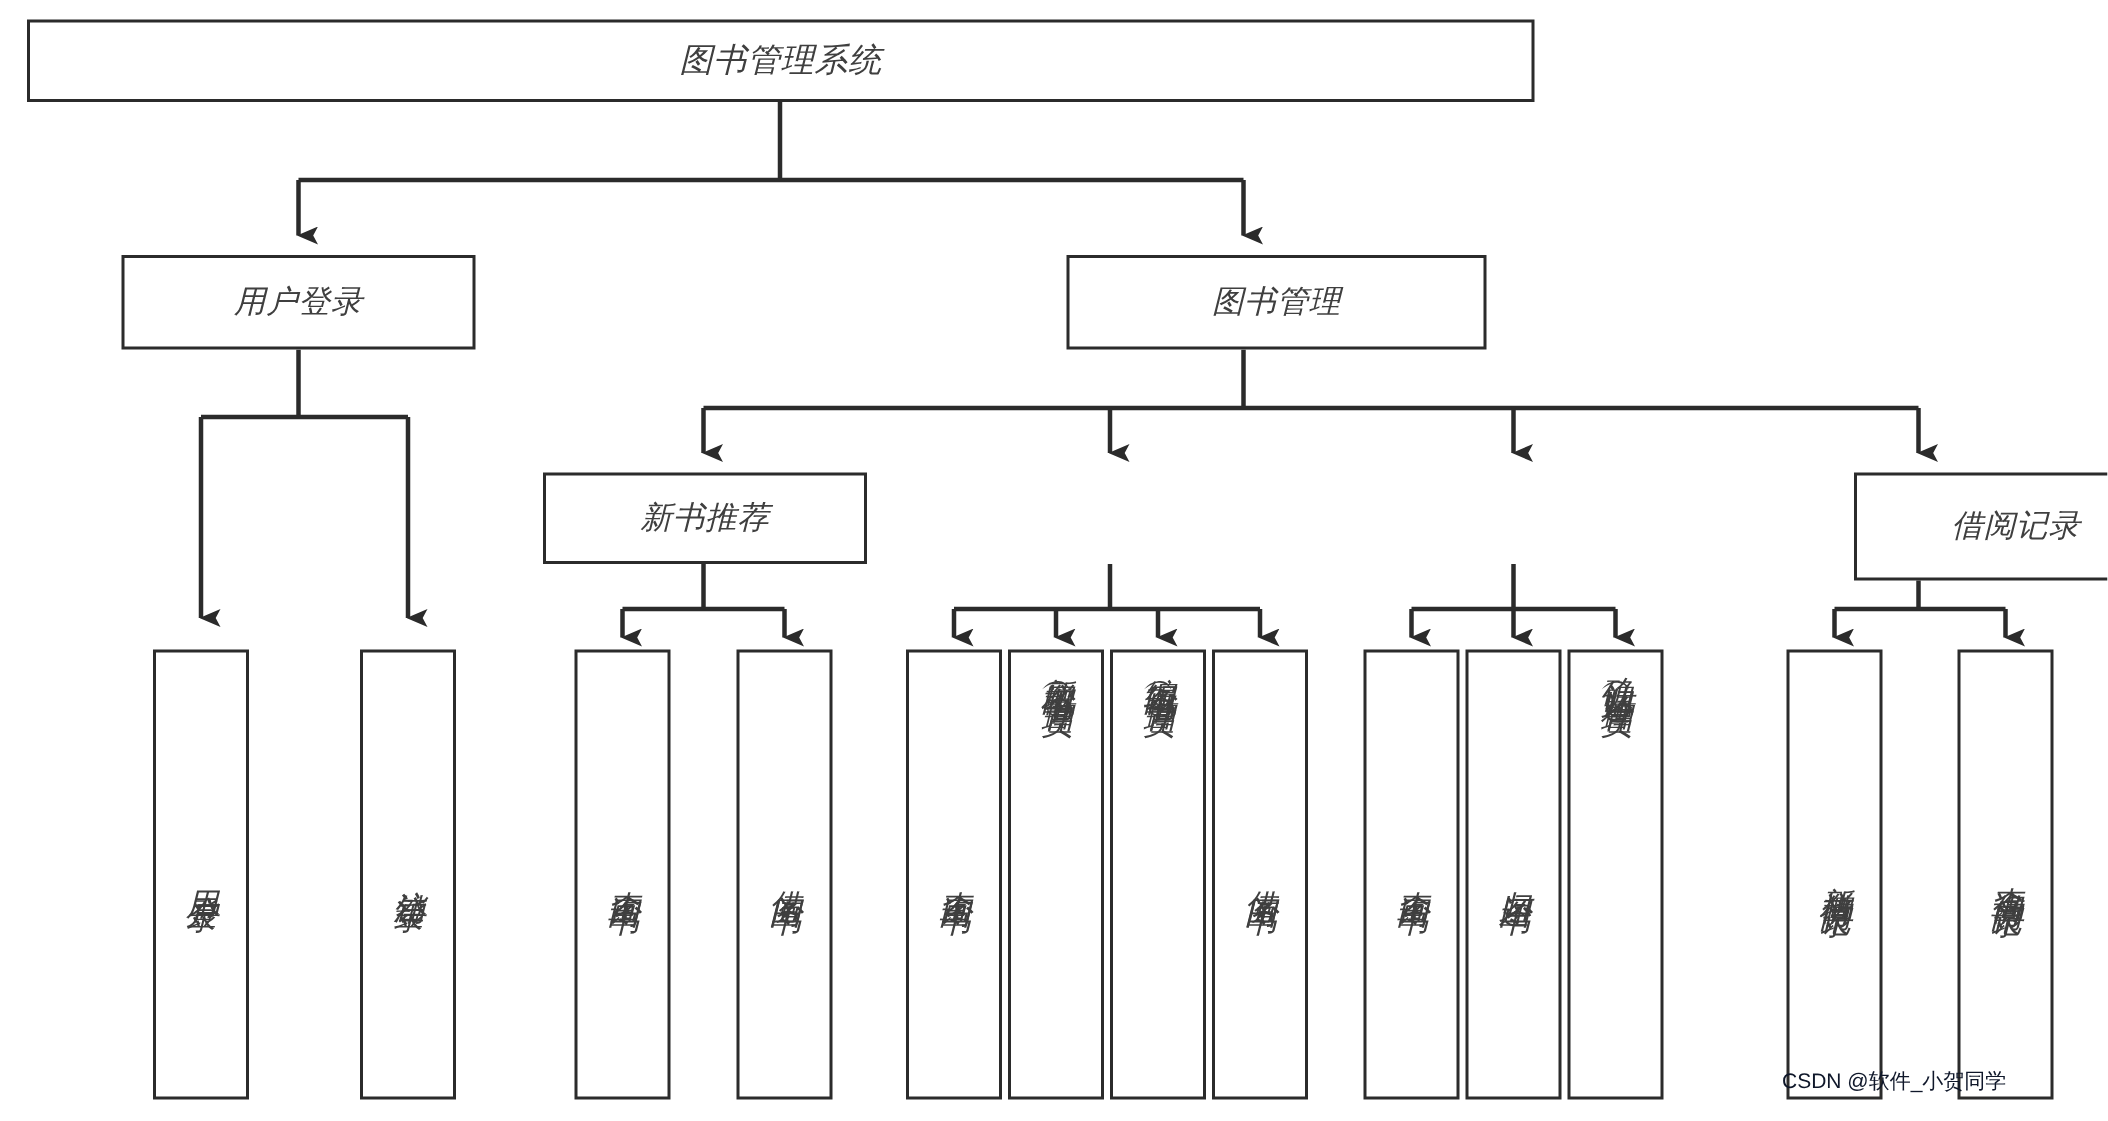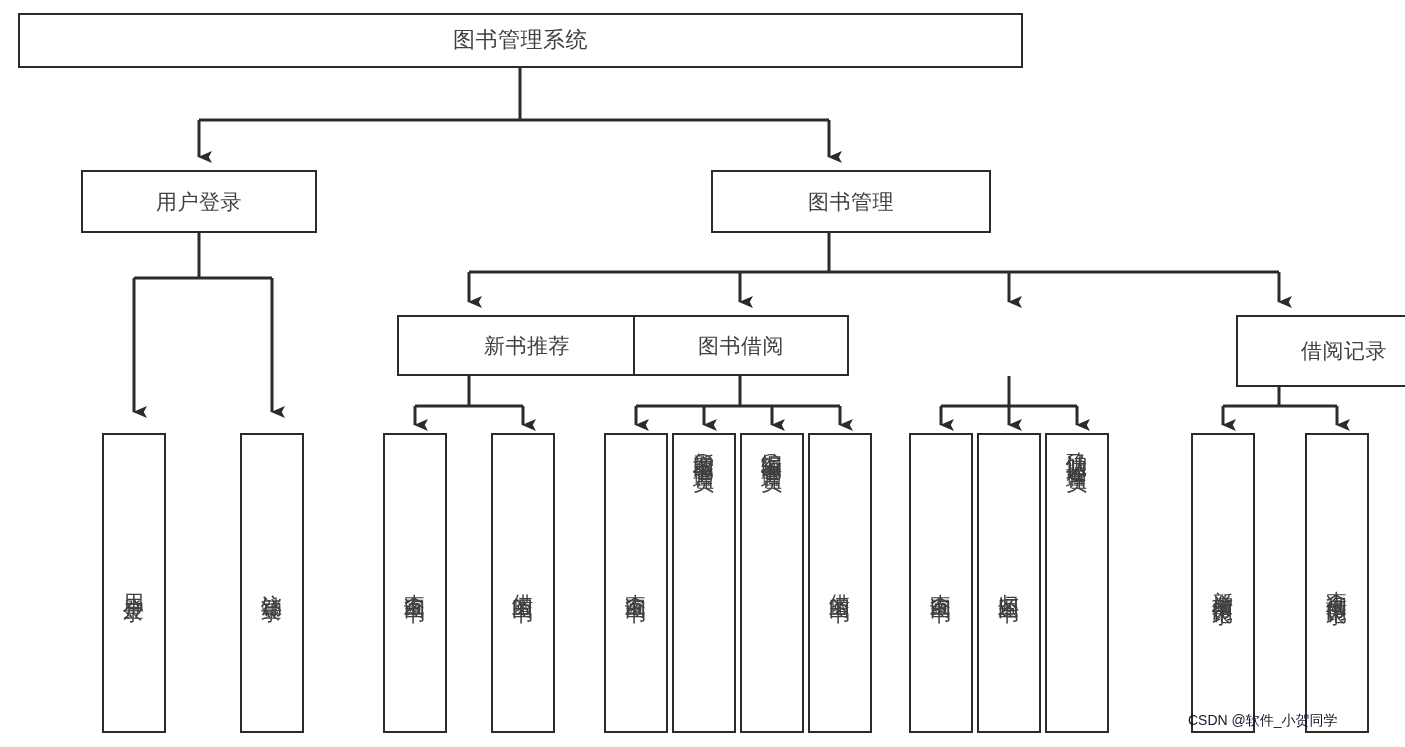--- a/index.html
+++ b/index.html
@@ -34,20 +34,21 @@
     justify-content: center;
     z-index: 2;
   }
   .node .lbl {
     color: #3f3f3f;
     font-size: 21px;
     line-height: 1.02;
     letter-spacing: 0.5px;
     white-space: nowrap;
     text-align: center;
+    font-style: italic;
   }
   .node.root .lbl { font-size: 22px; }
   .node.vert {
     align-items: flex-start;
     justify-content: center;
     padding-top: 0px;
   }
   .node.vert .lbl {
     writing-mode: vertical-rl;
     text-orientation: upright;
@@ -133,27 +134,24 @@
   </div>
 
   <div class="node" style="left:81px; top:170px; width:236px; height:63px;">
     <span class="lbl">用户登录</span>
   </div>
 
   <div class="node" style="left:711px; top:170px; width:280px; height:63px;">
     <span class="lbl">图书管理</span>
   </div>
 
-  <div class="node" style="left:362px; top:315px; width:260px; height:61px;margin-left:35px;">
+  <div class="node" style="left:362px; top:315px; width:216px; height:61px;">
     <span class="lbl">新书推荐</span>
   </div>
 
-  <div class="node" style="left:633px; top:315px; width:216px; height:61px;">
-    <span class="lbl">图书借阅</span>
-  </div>
 
 
   <div class="node" style="left:1236px; top:315px; width:216px; height:72px;">
     <span class="lbl">借阅记录</span>
   </div>
 
   <div class="node vert mid" style="left:102px; top:433px; width:64px; height:300px;">
     <span class="lbl">用户登录</span>
   </div>
 

